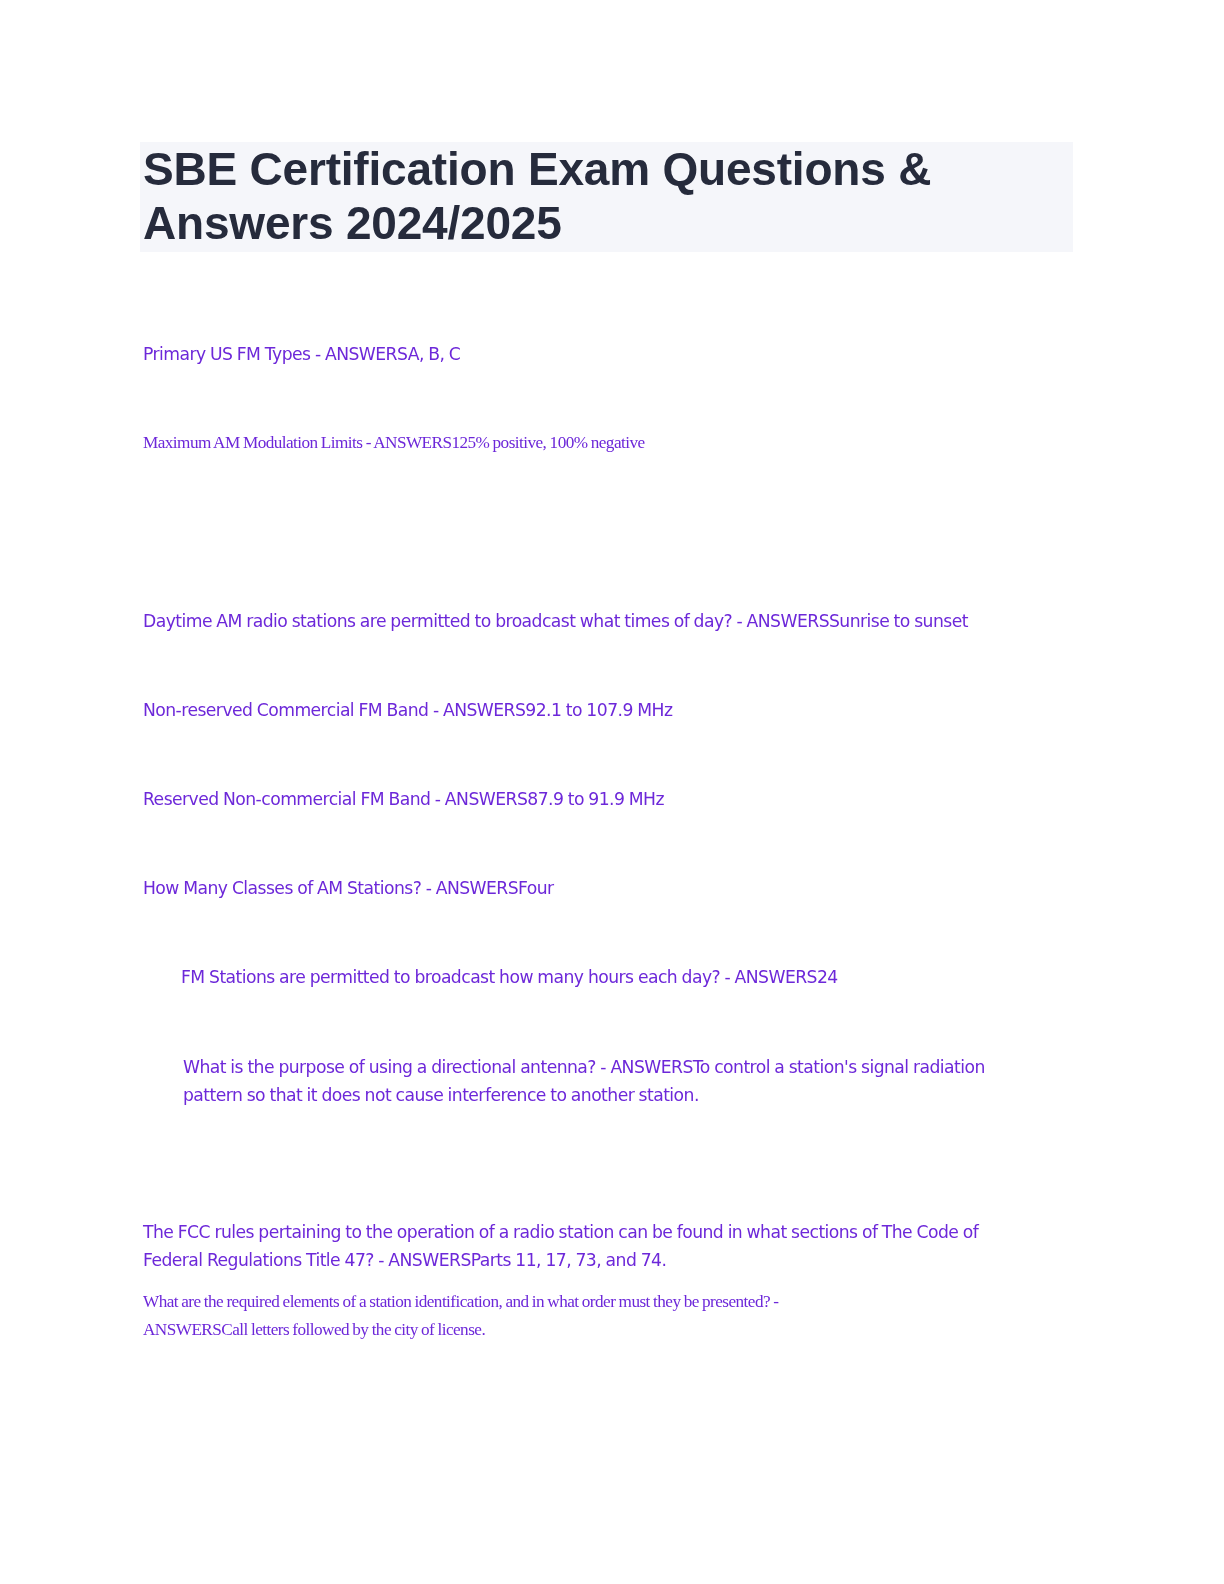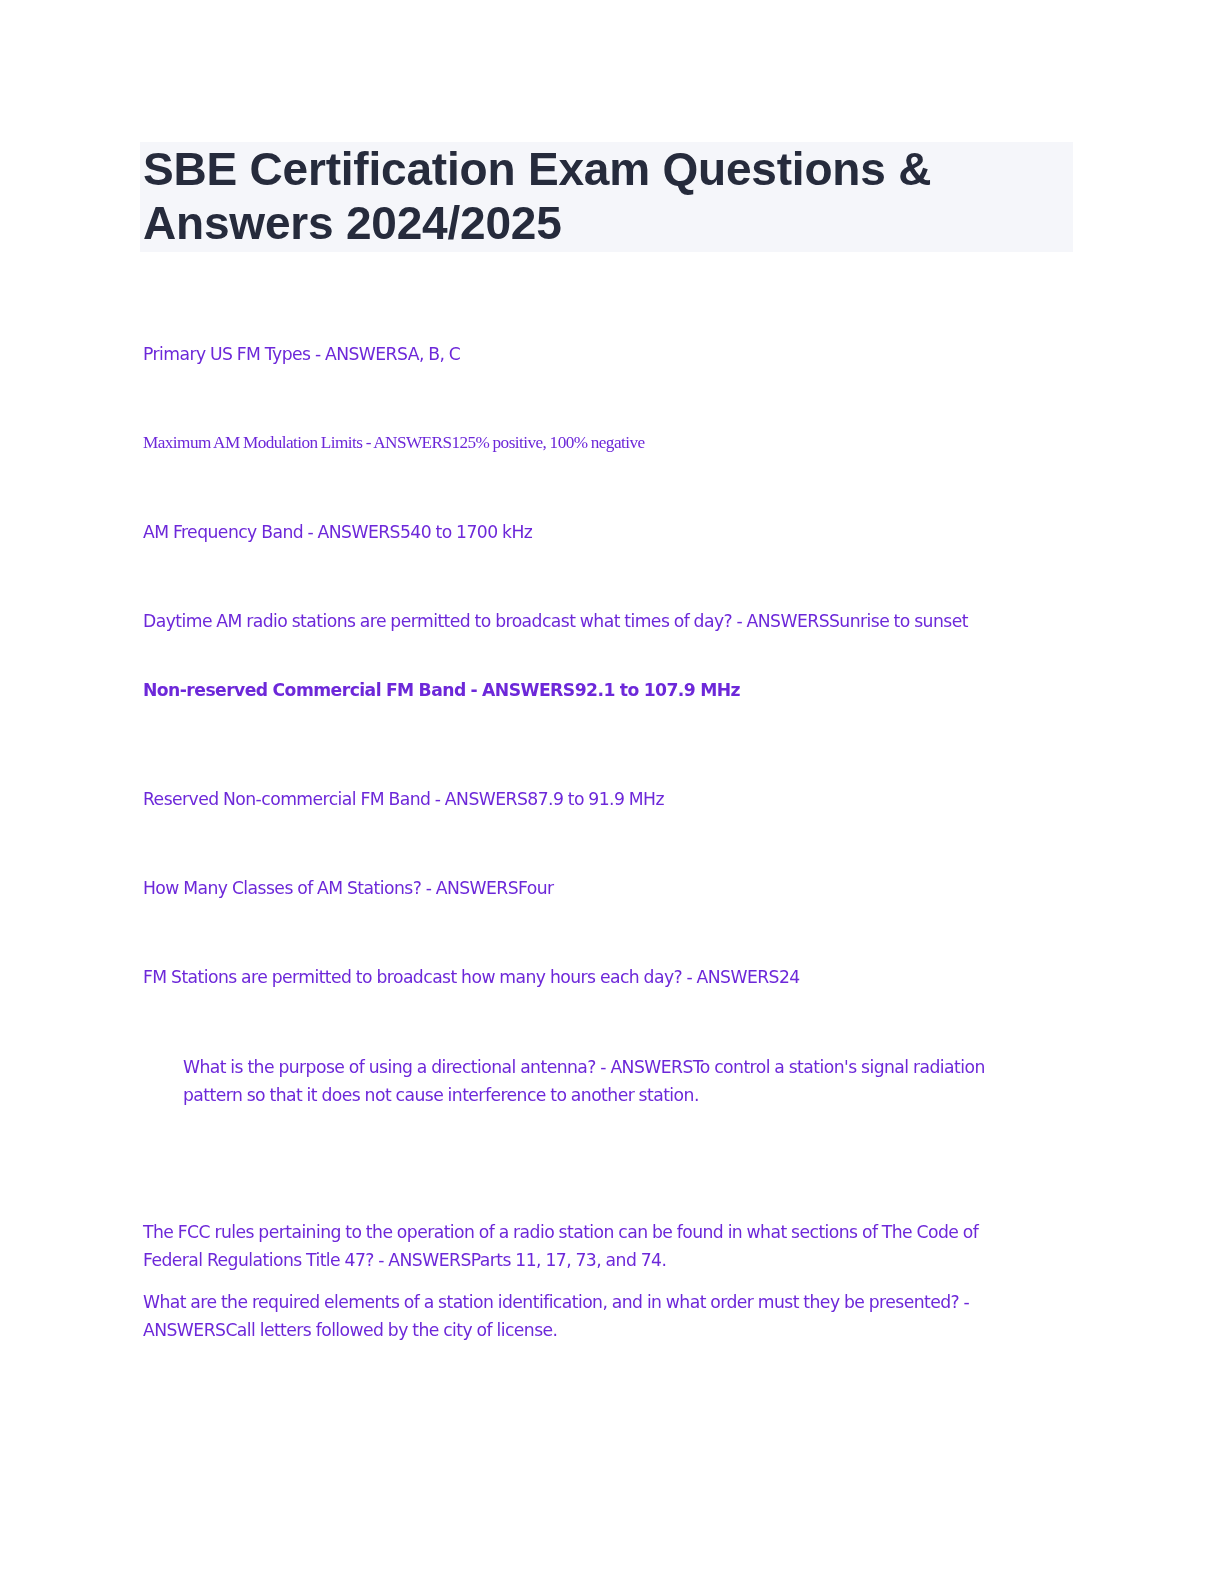--- a/index.html
+++ b/index.html
@@ -61,35 +61,34 @@
 
   <div class="title-block">
     <h1 class="title">
       <span>SBE Certification Exam Questions &amp;</span><br>
       <span>Answers 2024/2025</span>
     </h1>
   </div>
 
   <p class="qa" style="top:340px;">Primary US FM Types - ANSWERSA, B, C</p>
   <p class="qa" style="top:429px;font-family:Liberation Serif, serif;">Maximum AM Modulation Limits - ANSWERS125% positive, 100% negative</p>
-  <p class="qa" style="top:518px;">AM Frequency Band - ANSWERS540 to 1700 kHz</p>
   <p class="qa" style="top:607px;">Daytime AM radio stations are permitted to broadcast what times of day? - ANSWERSSunrise to sunset</p>
-  <p class="qa" style="top:676px;font-weight:bold;">Non-reserved Commercial FM Band - ANSWERS92.1 to 107.9 MHz</p>
+  <p class="qa" style="top:696px;">Non-reserved Commercial FM Band - ANSWERS92.1 to 107.9 MHz</p>
   <p class="qa" style="top:785px;">Reserved Non-commercial FM Band - ANSWERS87.9 to 91.9 MHz</p>
   <p class="qa" style="top:874px;">How Many Classes of AM Stations? - ANSWERSFour</p>
-  <p class="qa" style="top:963px;">FM Stations are permitted to broadcast how many hours each day? - ANSWERS24</p>
+  <p class="qa" style="top:963px;margin-left:38px;">FM Stations are permitted to broadcast how many hours each day? - ANSWERS24</p>
 
   <p class="qa" style="top:1053px;margin-left:40px;">
     <span>What is the purpose of using a directional antenna? - ANSWERSTo control a station's signal radiation</span><br>
     <span>pattern so that it does not cause interference to another station.</span>
   </p>
 
   <p class="qa" style="top:1170px;margin-top:48px;">
     <span>The FCC rules pertaining to the operation of a radio station can be found in what sections of The Code of</span><br>
     <span>Federal Regulations Title 47? - ANSWERSParts 11, 17, 73, and 74.</span>
   </p>
 
-  <p class="qa" style="top:1288px;">
+  <p class="qa" style="top:1288px;font-family:Liberation Serif, serif;">
     <span>What are the required elements of a station identification, and in what order must they be presented? -</span><br>
     <span>ANSWERSCall letters followed by the city of license.</span>
   </p>
 
 </div>
 
 </body></html>

